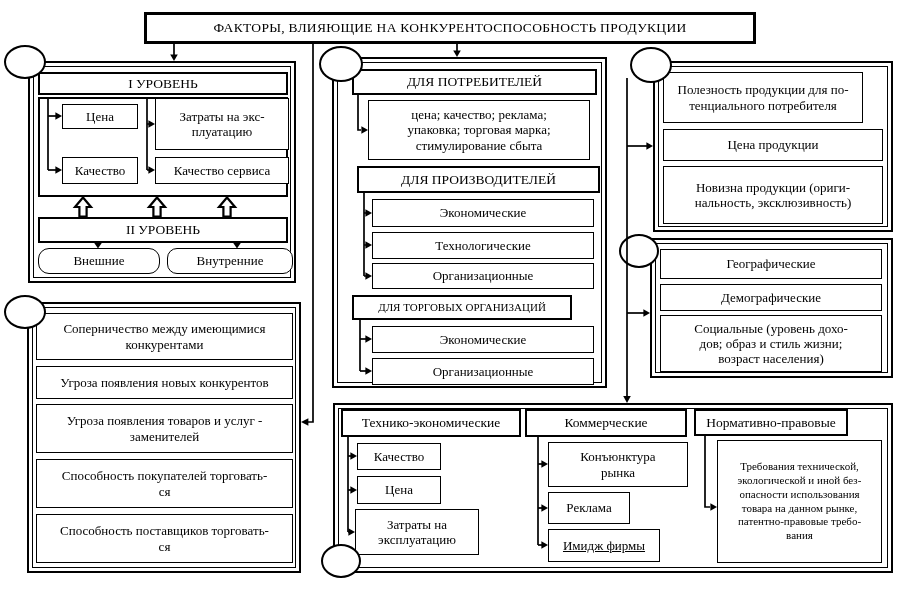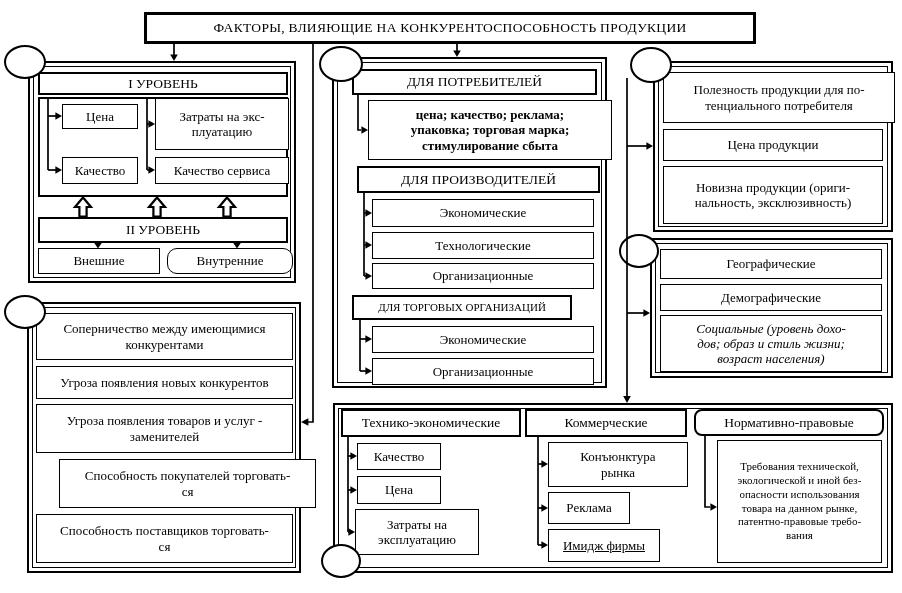--- a/index.html
+++ b/index.html
@@ -40,73 +40,73 @@
 
   <div class="container" style="left:28px;top:61px;width:268px;height:222px;"></div>
   <div class="box hdr" style="left:38px;top:72px;width:250px;height:23px;">I УРОВЕНЬ</div>
   <div class="box" style="left:38px;top:97px;width:250px;height:100px;border-width:2px;"></div>
   <div class="box" style="left:62px;top:104px;width:76px;height:25px;">Цена</div>
   <div class="box" style="left:155px;top:98px;width:134px;height:52px;">Затраты на экс-
 плуатацию</div>
   <div class="box" style="left:62px;top:157px;width:76px;height:27px;">Качество</div>
   <div class="box" style="left:155px;top:157px;width:134px;height:27px;">Качество сервиса</div>
   <div class="box hdr" style="left:38px;top:217px;width:250px;height:26px;">II УРОВЕНЬ</div>
-  <div class="box" style="left:38px;top:248px;width:122px;height:26px;">Внешние</div>
+  <div class="box" style="left:38px;top:248px;width:122px;height:26px;border-radius:11px;">Внешние</div>
   <div class="box" style="left:167px;top:248px;width:126px;height:26px;border-radius:10px;">Внутренние</div>
 
   <div class="container" style="left:27px;top:302px;width:274px;height:271px;"></div>
   <div class="box" style="left:36px;top:313px;width:257px;height:47px;">Соперничество между имеющимися
 конкурентами</div>
   <div class="box" style="left:36px;top:366px;width:257px;height:33px;">Угроза появления новых конкурентов</div>
   <div class="box" style="left:36px;top:404px;width:257px;height:49px;">Угроза появления товаров и услуг -
 заменителей</div>
-  <div class="box" style="left:36px;top:459px;width:257px;height:49px;margin-left:23px;">Способность покупателей торговать-
+  <div class="box" style="left:36px;top:459px;width:257px;height:49px;">Способность покупателей торговать-
 ся</div>
   <div class="box" style="left:36px;top:514px;width:257px;height:49px;">Способность поставщиков торговать-
 ся</div>
 
   <div class="container" style="left:332px;top:57px;width:275px;height:331px;"></div>
   <div class="box hdr" style="left:352px;top:69px;width:245px;height:26px;">ДЛЯ ПОТРЕБИТЕЛЕЙ</div>
-  <div class="box" style="left:368px;top:100px;width:244px;height:60px;font-weight:bold;">цена; качество; реклама;
+  <div class="box" style="left:368px;top:100px;width:222px;height:60px;">цена; качество; реклама;
 упаковка; торговая марка;
 стимулирование сбыта</div>
   <div class="box hdr" style="left:357px;top:166px;width:243px;height:27px;">ДЛЯ ПРОИЗВОДИТЕЛЕЙ</div>
   <div class="box" style="left:372px;top:199px;width:222px;height:28px;">Экономические</div>
   <div class="box" style="left:372px;top:232px;width:222px;height:27px;">Технологические</div>
   <div class="box" style="left:372px;top:263px;width:222px;height:26px;">Организационные</div>
   <div class="box hdr small" style="left:352px;top:295px;width:220px;height:25px;">ДЛЯ ТОРГОВЫХ ОРГАНИЗАЦИЙ</div>
   <div class="box" style="left:372px;top:326px;width:222px;height:27px;">Экономические</div>
   <div class="box" style="left:372px;top:358px;width:222px;height:27px;">Организационные</div>
 
   <div class="container" style="left:653px;top:61px;width:240px;height:171px;"></div>
-  <div class="box" style="left:663px;top:72px;width:232px;height:51px;">Полезность продукции для по-
+  <div class="box" style="left:663px;top:72px;width:200px;height:51px;">Полезность продукции для по-
 тенциального потребителя</div>
   <div class="box" style="left:663px;top:129px;width:220px;height:32px;">Цена продукции</div>
   <div class="box" style="left:663px;top:166px;width:220px;height:58px;">Новизна продукции (ориги-
 нальность, эксклюзивность)</div>
 
   <div class="container" style="left:650px;top:238px;width:243px;height:140px;"></div>
   <div class="box" style="left:660px;top:249px;width:222px;height:30px;">Географические</div>
   <div class="box" style="left:660px;top:284px;width:222px;height:27px;">Демографические</div>
-  <div class="box" style="left:660px;top:315px;width:222px;height:57px;font-style:italic;">Социальные (уровень дохо-
+  <div class="box" style="left:660px;top:315px;width:222px;height:57px;">Социальные (уровень дохо-
 дов; образ и стиль жизни;
 возраст населения)</div>
 
   <div class="container" style="left:333px;top:403px;width:560px;height:170px;"></div>
   <div class="box hdr" style="left:341px;top:409px;width:180px;height:28px;">Технико-экономические</div>
   <div class="box" style="left:357px;top:443px;width:84px;height:27px;">Качество</div>
   <div class="box" style="left:357px;top:476px;width:84px;height:28px;">Цена</div>
   <div class="box" style="left:355px;top:509px;width:124px;height:46px;">Затраты на
 эксплуатацию</div>
   <div class="box hdr" style="left:525px;top:409px;width:162px;height:28px;">Коммерческие</div>
   <div class="box" style="left:548px;top:442px;width:140px;height:45px;">Конъюнктура
 рынка</div>
   <div class="box" style="left:548px;top:492px;width:82px;height:32px;">Реклама</div>
   <div class="box" style="left:548px;top:529px;width:112px;height:33px;text-decoration:underline;">Имидж фирмы</div>
-  <div class="box hdr" style="left:694px;top:409px;width:190px;height:27px;border-radius:8px;">Нормативно-правовые</div>
+  <div class="box hdr" style="left:694px;top:409px;width:154px;height:27px;">Нормативно-правовые</div>
   <div class="box tiny" style="left:717px;top:440px;width:165px;height:123px;">Требования технической,
 экологической и иной без-
 опасности использования
 товара на данном рынке,
 патентно-правовые требо-
 вания</div>
 
   <svg class="overlay" width="902" height="593" viewBox="0 0 902 593">
 
     <g>

